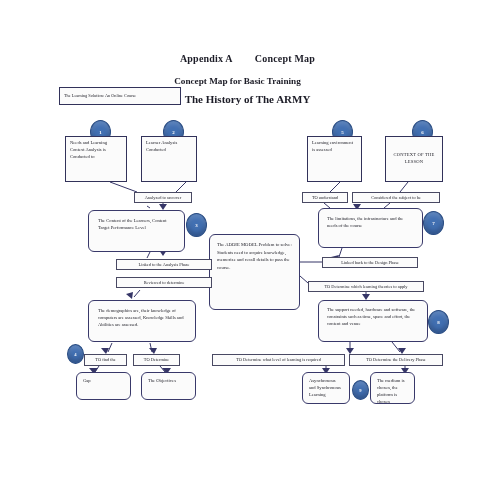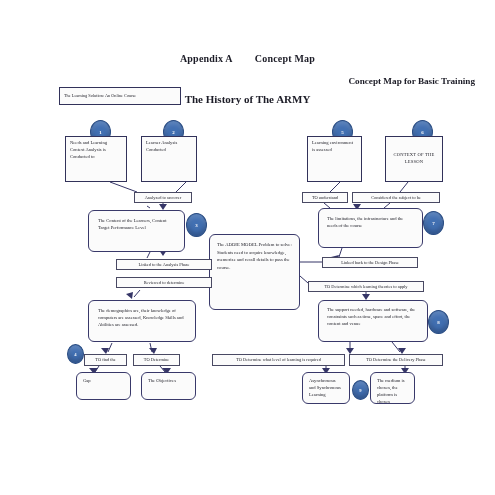--- a/index.html
+++ b/index.html
@@ -12,21 +12,21 @@
     overflow:hidden;
     filter:contrast(0.93) brightness(1.02);
   }
   #canvas{position:absolute;inset:0;}
   svg#wires{position:absolute;left:0;top:0;width:495px;height:495px;pointer-events:none;}
 
   
   .hdr{position:absolute;text-align:center;font-weight:bold;color:#14141f;}
   #h-appendix{left:0;top:53px;width:495px;font-size:10px;letter-spacing:.2px;}
   #h-appendix .sp{display:inline-block;width:22px;}
-  #h-title{left:0;top:76px;width:475px;font-size:9.2px;text-align:right;}
+  #h-title{left:0;top:76px;width:475px;font-size:9.2px;}
   #h-sub{left:0;top:93px;width:495px;font-size:11px;}
 
   
   .box{
     position:absolute;
     box-sizing:border-box;
     border:1px solid #2b2b55;
     background:#ffffff;
     font-size:4.6px;
     line-height:1.52;

